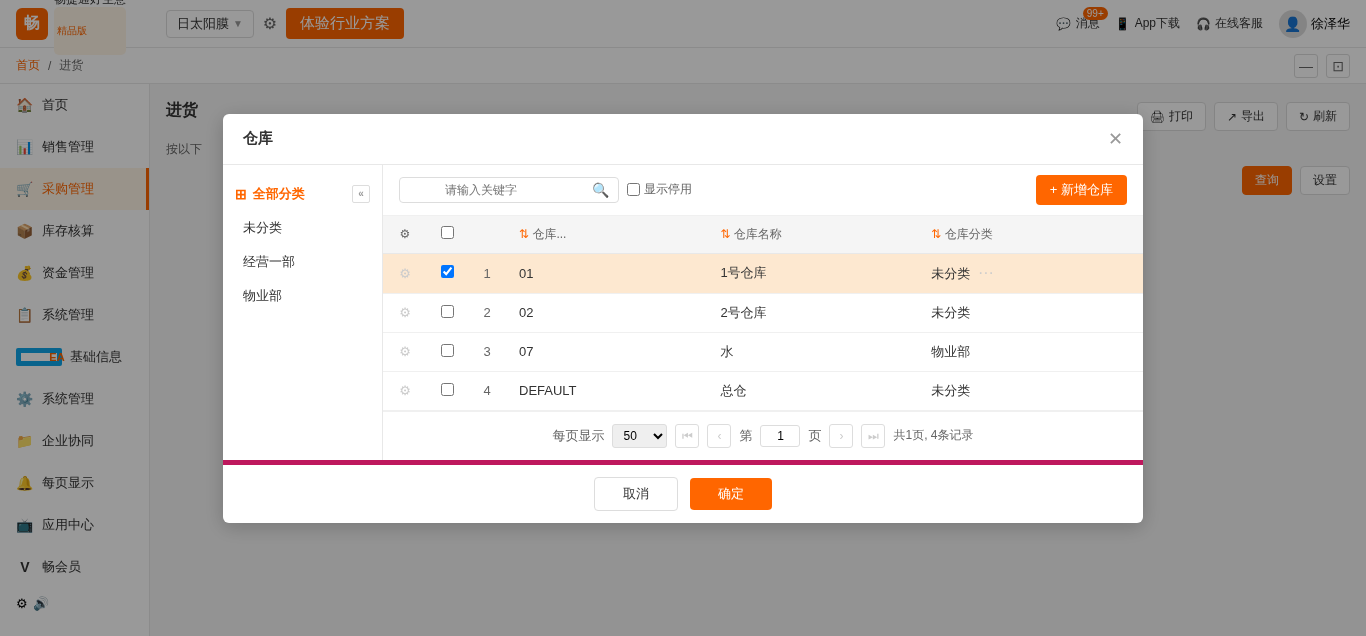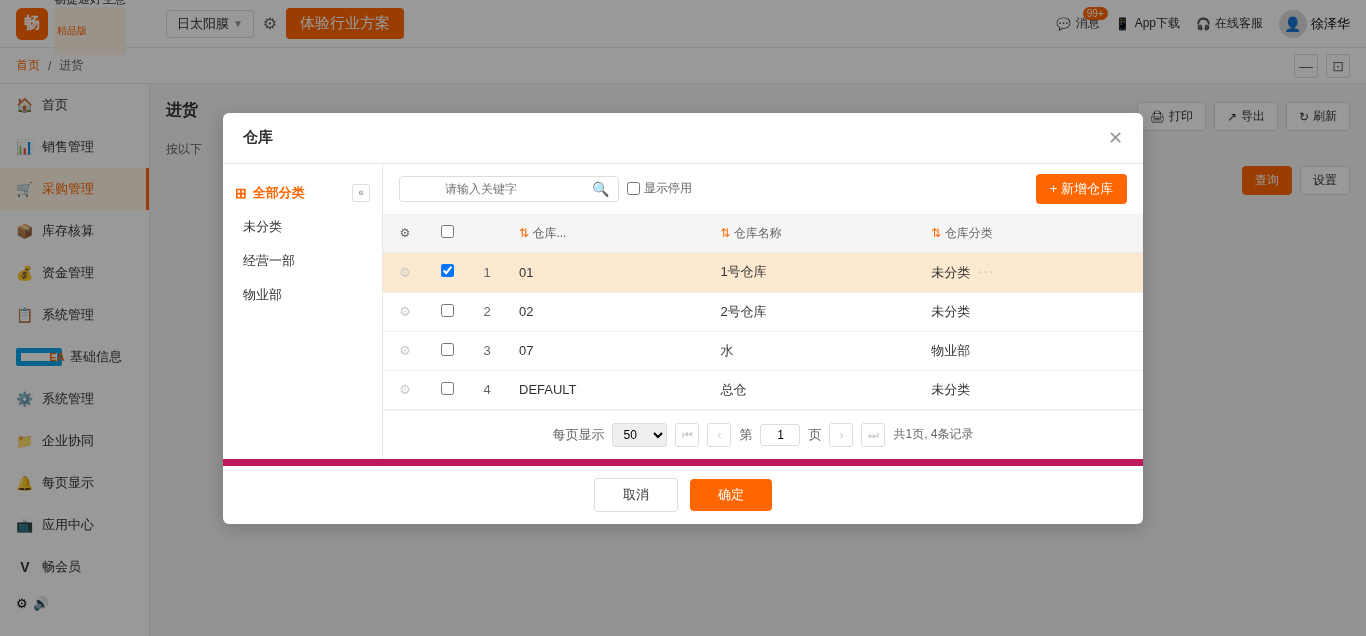--- a/index.html
+++ b/index.html
@@ -85,21 +85,21 @@
     
     .pagination { display: flex; align-items: center; justify-content: center; gap: 8px; padding: 12px 16px; border-top: 1px solid #f0f0f0; font-size: 13px; }
     .pagination-label { color: #666; }
     .page-select { border: 1px solid #ddd; border-radius: 3px; padding: 3px 6px; font-size: 12px; }
     .page-btn { width: 24px; height: 24px; display: flex; align-items: center; justify-content: center; border: 1px solid #ddd; border-radius: 3px; cursor: pointer; background: #fff; color: #666; font-size: 12px; }
     .page-btn:disabled, .page-btn.disabled { color: #ccc; cursor: default; }
     .page-input { width: 40px; border: 1px solid #ddd; border-radius: 3px; text-align: center; padding: 3px; font-size: 12px; }
     .page-info { color: #666; font-size: 12px; }
 
     
-    .dlg-footer { display: flex; align-items: center; justify-content: center; gap: 12px; padding: 12px 20px; border-top: 7px solid #be185d; }
+    .dlg-footer { display: flex; align-items: center; justify-content: center; gap: 12px; padding: 12px 20px; border-top: 5px solid #be185d; }
     .cancel-btn { background: #fff; border: 1px solid #ddd; color: #333; border-radius: 4px; padding: 7px 28px; cursor: pointer; font-size: 13px; }
     .confirm-btn { background: #f60; border: none; color: #fff; border-radius: 4px; padding: 7px 28px; cursor: pointer; font-size: 13px; }
 
     .more-btn { color: #ccc; font-size: 16px; padding: 0 4px; cursor: pointer; }
   </style>
 </head>
 <body>
 
 <div class="header">
   <div class="logo-area">

